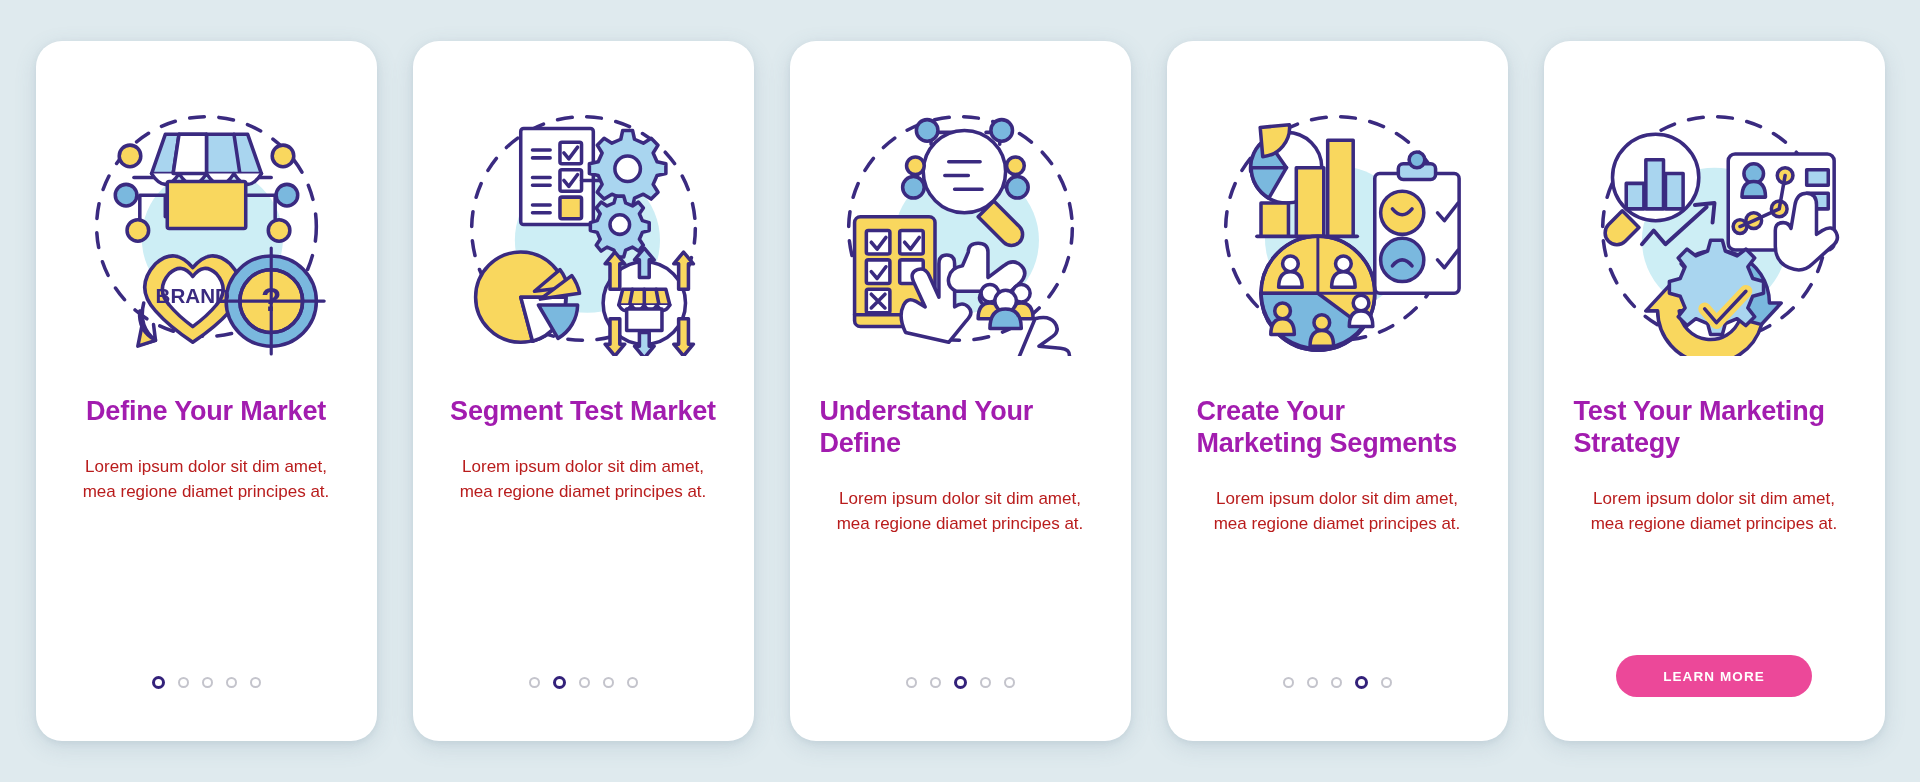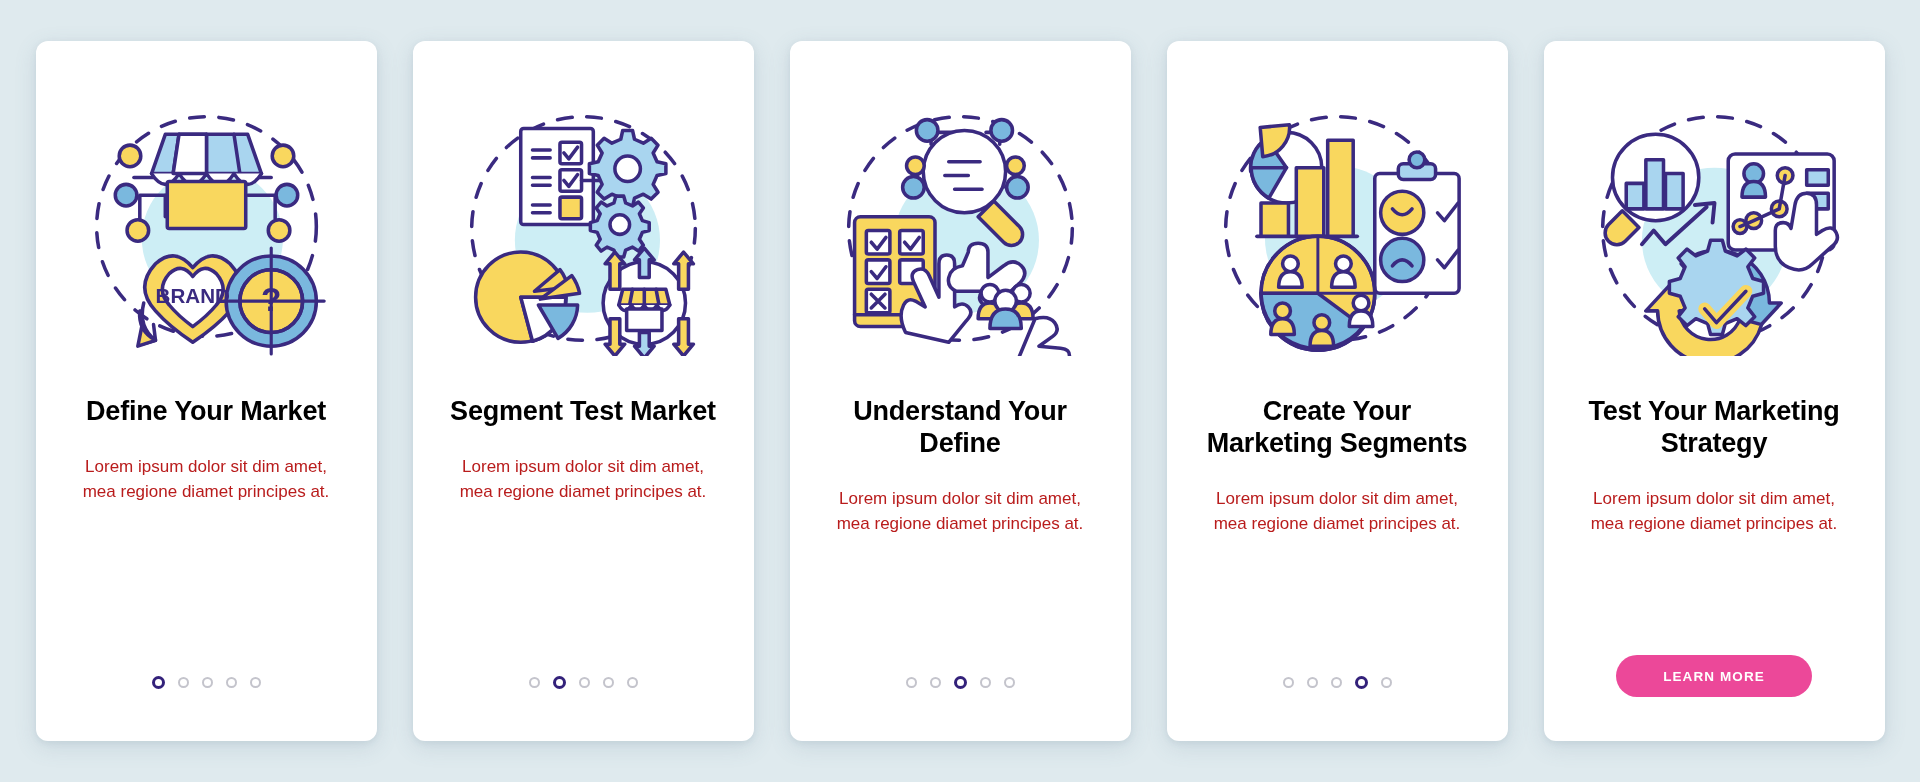--- a/index.html
+++ b/index.html
@@ -24,21 +24,21 @@
     flex-direction: row;
     gap: 36px;
     align-items: stretch;
     justify-content: center;
   }
 
   .phone-card {
     width: 341px;
     height: 700px;
     background: #ffffff;
-    border-radius: 12px;
+    border-radius: 26px;
     box-shadow: 0 6px 22px rgba(90, 120, 140, 0.16),
                 0 2px 6px rgba(90, 120, 140, 0.10);
     display: flex;
     flex-direction: column;
     align-items: center;
     padding: 48px 30px 44px 30px;
     position: relative;
   }
 
   .illustration {
@@ -47,22 +47,21 @@
     flex: 0 0 auto;
     margin-top: 12px;
   }
   .illustration svg { display: block; width: 100%; height: 100%; }
 
   .card-title {
     margin-top: 40px;
     font-size: 27px;
     line-height: 1.18;
     font-weight: bold;
-    color: #000000;
-    text-align: center;
+    color: #a21caf;
     letter-spacing: -0.2px;
   }
 
   .card-body {
     margin-top: 26px;
     font-size: 17px;
     line-height: 1.48;
     color: #b91c1c;
     text-align: center;
     max-width: 250px;

